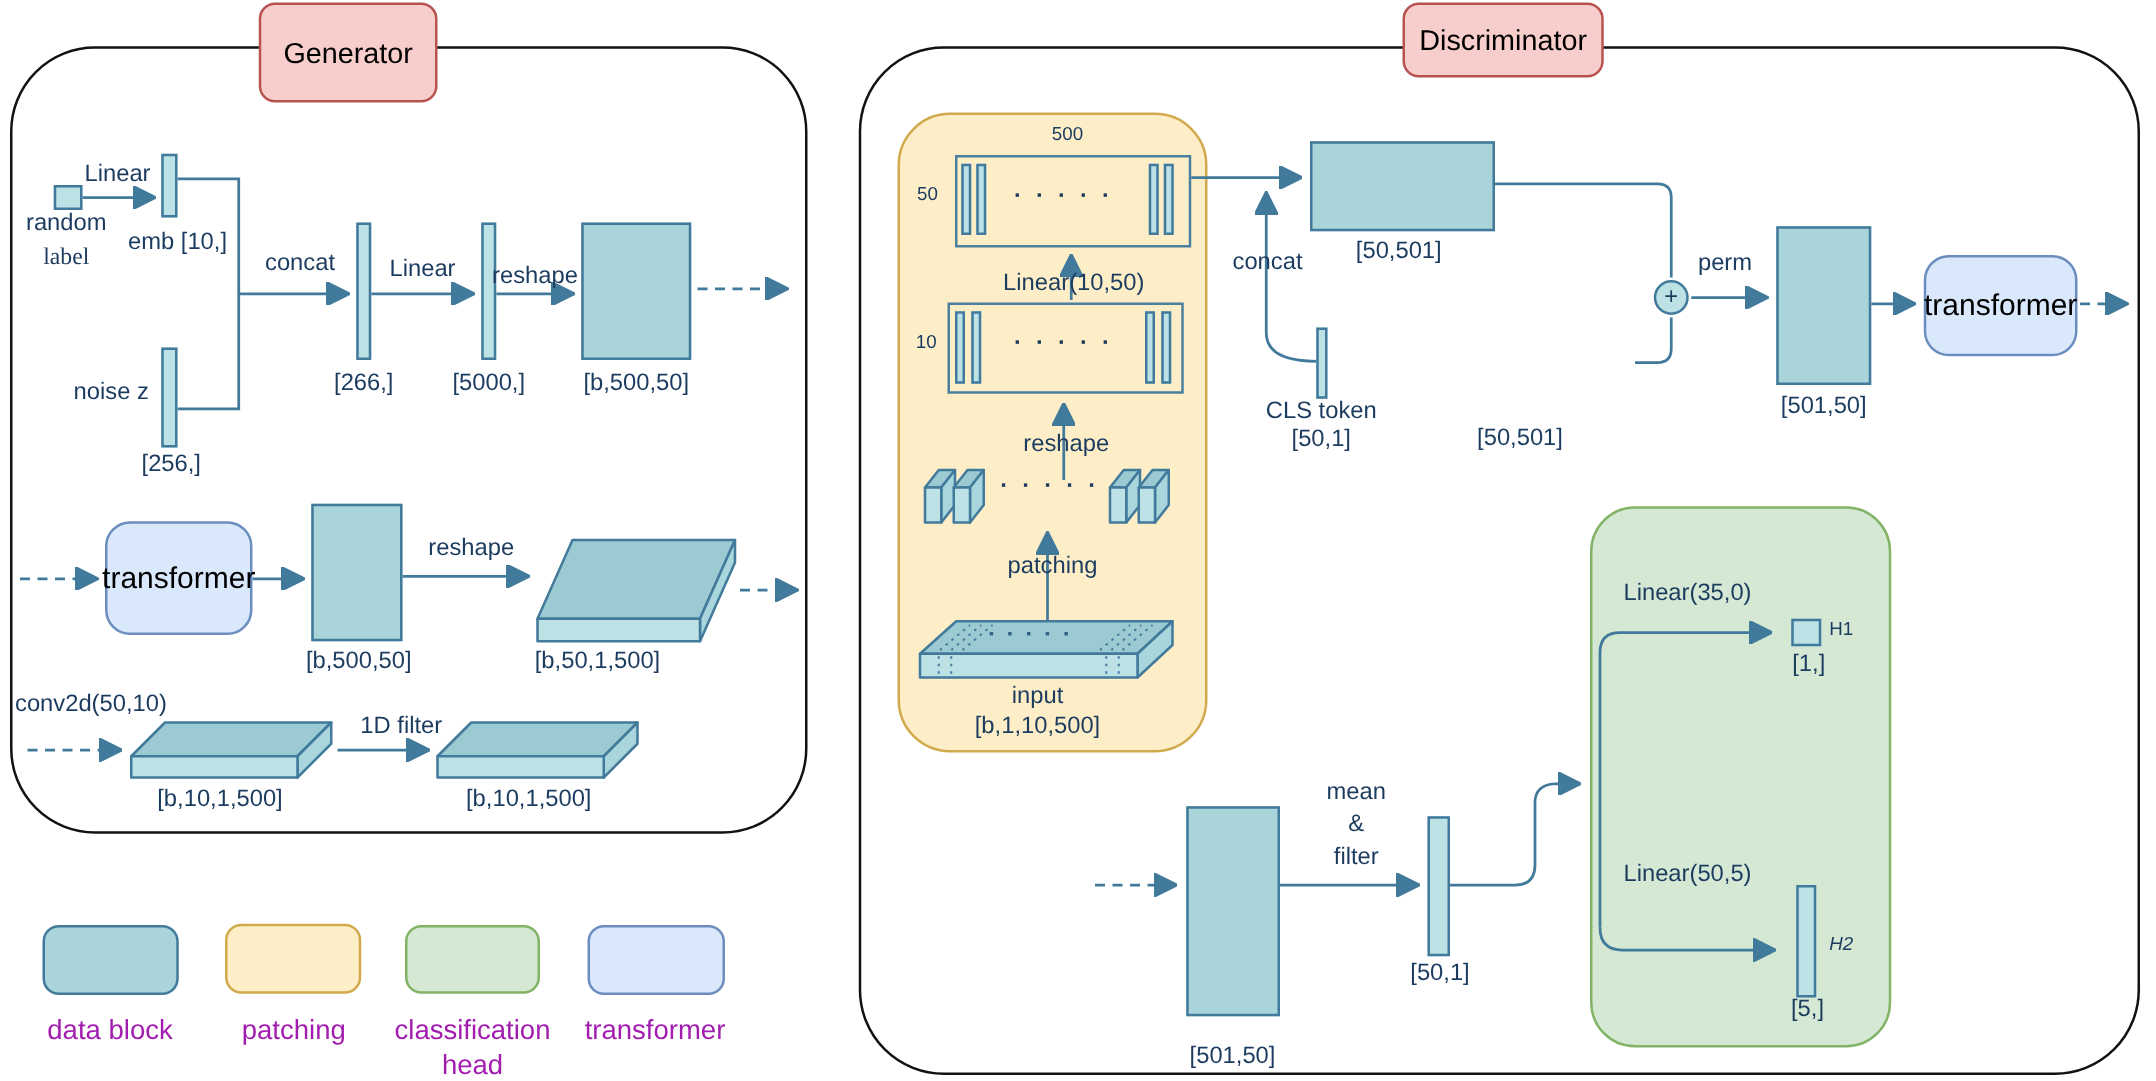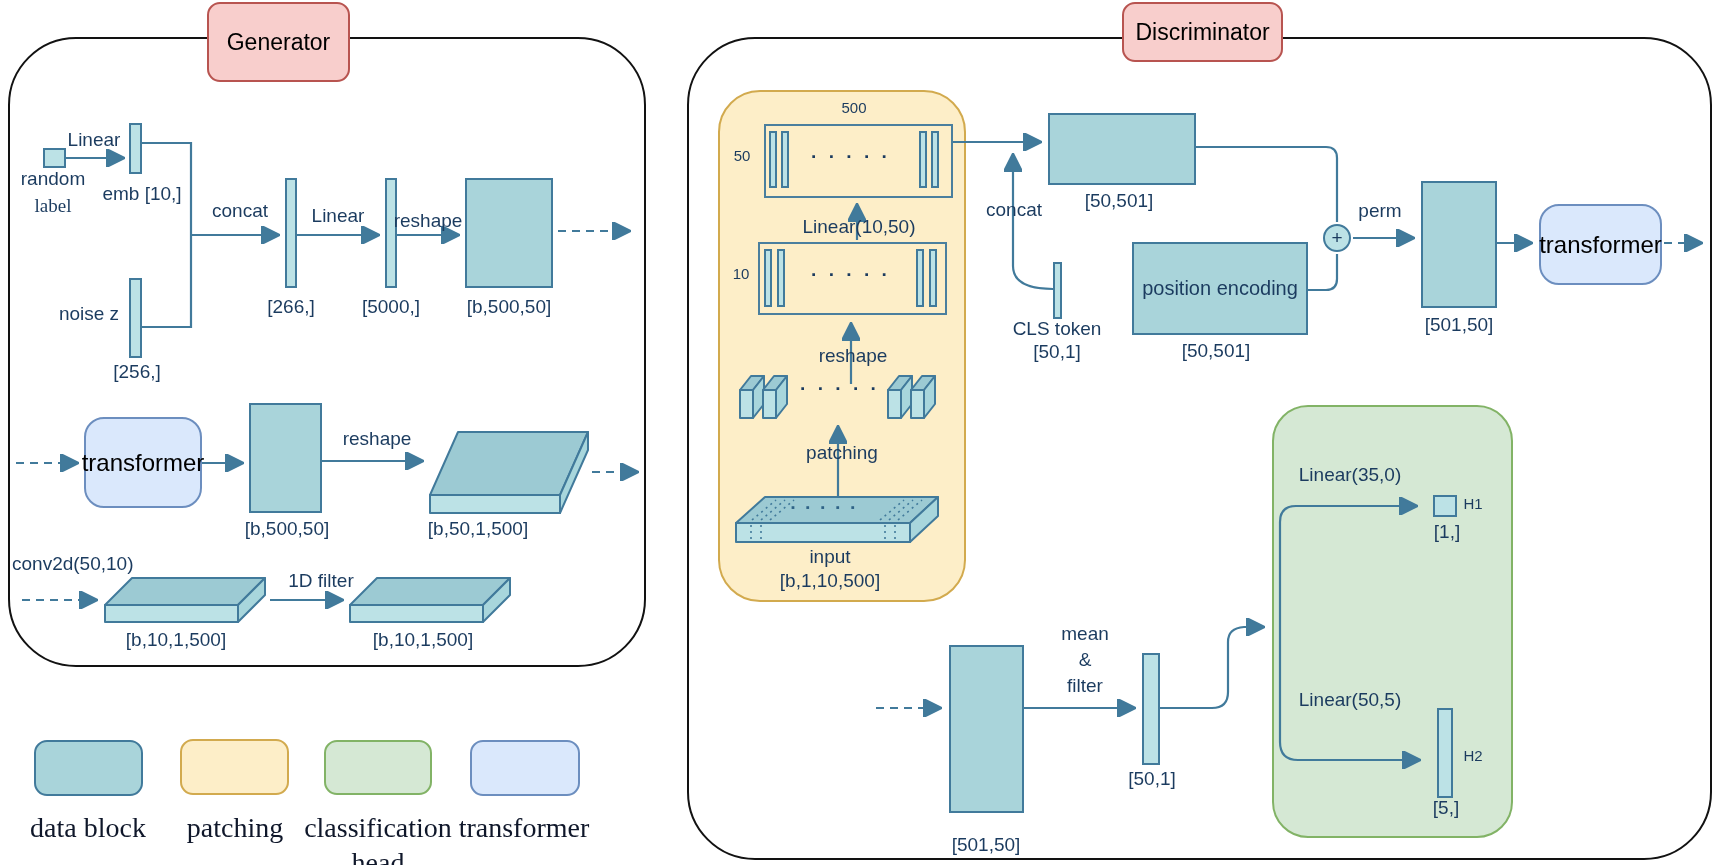--- a/index.html
+++ b/index.html
@@ -13,21 +13,21 @@
   .blk{position:absolute;background:#a9d4da;border:2px solid #417a9b;box-sizing:border-box;}
   .blk.light{background:#bce2e6;}
   .innerrect{position:absolute;border:2px solid #4a7f9e;background:transparent;box-sizing:border-box;}
   .roundblk{position:absolute;background:#dae8fc;border:2px solid #6c8ebf;border-radius:20px;
             display:flex;align-items:center;justify-content:center;font-size:24px;color:#000;box-sizing:border-box;}
   .plus{position:absolute;background:#bce2e6;border:2px solid #417a9b;border-radius:50%;
         display:flex;align-items:center;justify-content:center;font-size:19px;color:#1b3b5f;box-sizing:border-box;}
   .lbl{position:absolute;font-size:19px;color:#1b3b5f;text-align:center;white-space:nowrap;
        transform:translateX(-50%);line-height:1.25;}
   .lbl.big{font-size:15px;}
-  .lbl.black{color:#0f172a;font-size:28px;font-family:Liberation Serif, serif;}
+  .lbl.black{color:#a21caf;font-size:22px;}
   .lbl.leftalign{transform:none;text-align:left;}
   .lbl.wrap{white-space:normal;width:150px;}
   .dots{font-weight:bold;letter-spacing:3px;}
   .minidots{font-size:11px;letter-spacing:4px;color:#2e6286;}
   .posenc-text{display:flex;align-items:center;justify-content:center;font-size:20px;color:#1b3b5f;}
   svg{position:absolute;left:0;top:0;}
   svg path, svg polygon{stroke:#417a9b;}
 </style>
 </head>
 <body>
@@ -178,23 +178,20 @@
   <div class="lbl dots" style="left:851px;top:263px;">· · · · ·</div>
   <div class="lbl" style="left:853px;top:344px;">reshape</div>
   <div class="lbl dots" style="left:840px;top:377px;">· · · · ·</div>
   <div class="lbl" style="left:842px;top:441px;">patching</div>
   <div class="lbl minidots" style="left:825px;top:501px;">▪ ▪ ▪ ▪ ▪</div>
   <div class="lbl" style="left:830px;top:545px;">input</div>
   <div class="lbl" style="left:830px;top:569px;">[b,1,10,500]</div>
 
   <div class="blk" style="left:1048px;top:113px;width:148px;height:72px;"></div>
   <div class="blk light" style="left:1053px;top:262px;width:9px;height:57px;"></div>
-  <div class="blk posenc-text" style="left:1132px;top:242px;width:176px;height:93px;">
-    <span>position encoding</span>
-  </div>
   <div class="plus" style="left:1323px;top:224px;width:28px;height:28px;">
     <span>+</span>
   </div>
   <div class="blk" style="left:1421px;top:181px;width:76px;height:127px;"></div>
   <div class="roundblk" style="left:1539px;top:204px;width:123px;height:81px;">
     <span>transformer</span>
   </div>
 
   <div class="lbl" style="left:1014px;top:198px;">concat</div>
   <div class="lbl" style="left:1119px;top:189px;">[50,501]</div>
@@ -211,21 +208,21 @@
   <div class="lbl" style="left:1085px;top:674px;">filter</div>
   <div class="lbl" style="left:986px;top:833px;">[501,50]</div>
   <div class="lbl" style="left:1152px;top:767px;">[50,1]</div>
 
   <div class="blk light" style="left:1433px;top:495px;width:24px;height:22px;"></div>
   <div class="blk light" style="left:1437px;top:708px;width:16px;height:90px;"></div>
   <div class="lbl" style="left:1350px;top:463px;">Linear(35,0)</div>
   <div class="lbl big" style="left:1473px;top:495px;">H1</div>
   <div class="lbl" style="left:1447px;top:520px;">[1,]</div>
   <div class="lbl" style="left:1350px;top:688px;">Linear(50,5)</div>
-  <div class="lbl big" style="left:1473px;top:747px;">H2</div>
+  <div class="lbl big" style="left:1473px;top:747px;font-style:italic;">H2</div>
   <div class="lbl" style="left:1446px;top:796px;">[5,]</div>
 
   <div class="blk" style="left:34px;top:740px;width:109px;height:56px;border-radius:13px;"></div>
   <div class="yellowbox" style="left:180px;top:739px;width:109px;height:56px;border-radius:13px;"></div>
   <div class="greenbox" style="left:324px;top:740px;width:108px;height:55px;border-radius:13px;"></div>
   <div class="roundblk" style="left:470px;top:740px;width:110px;height:56px;border-radius:13px;"></div>
 
   <div class="lbl black" style="left:88px;top:810px;">data block</div>
   <div class="lbl black" style="left:235px;top:810px;">patching</div>
   <div class="lbl black wrap" style="left:378px;top:810px;">classification head</div>

